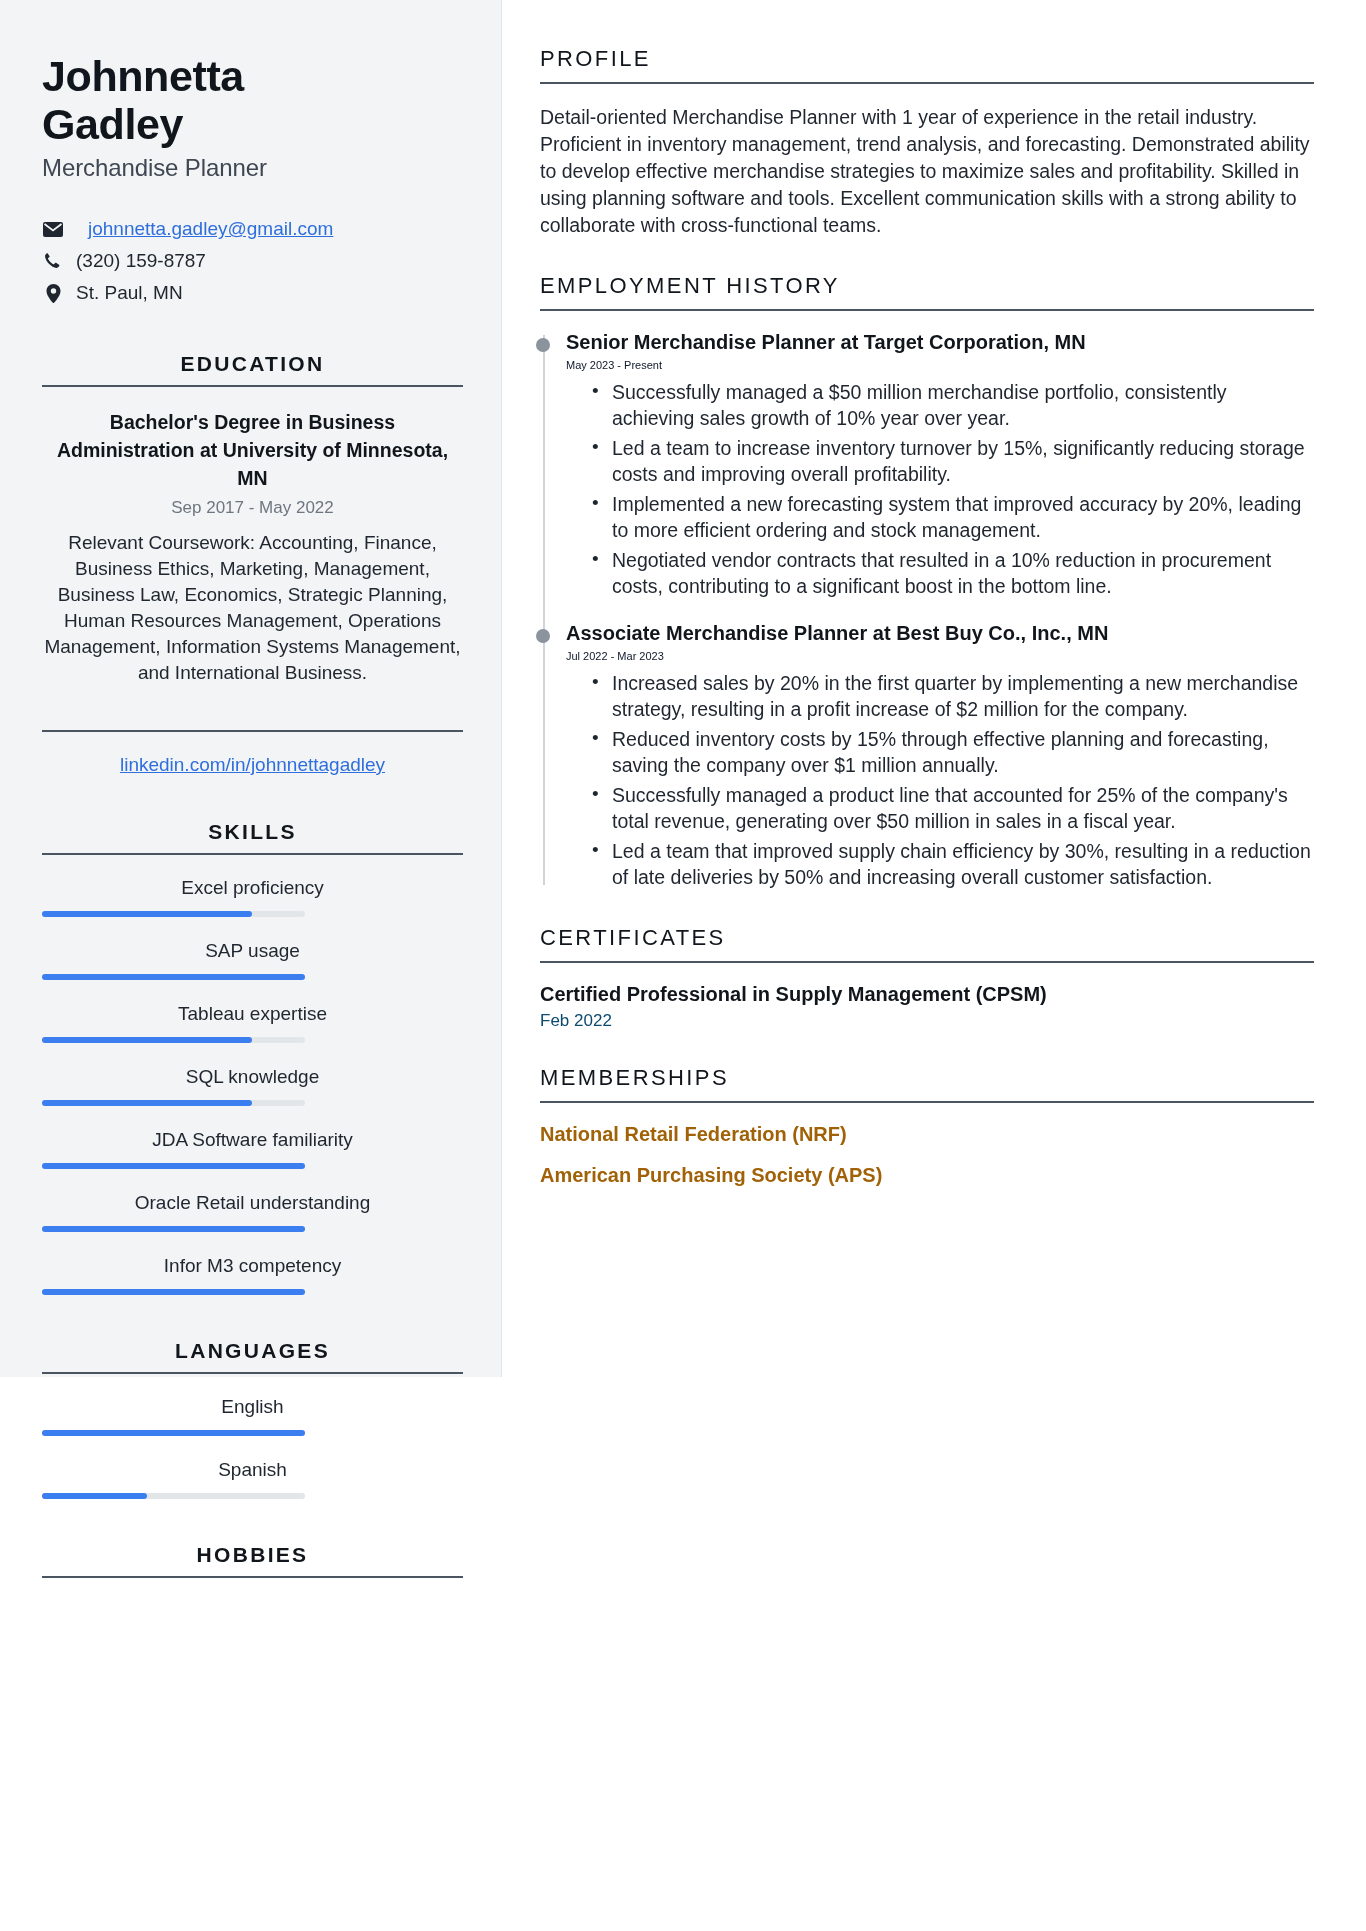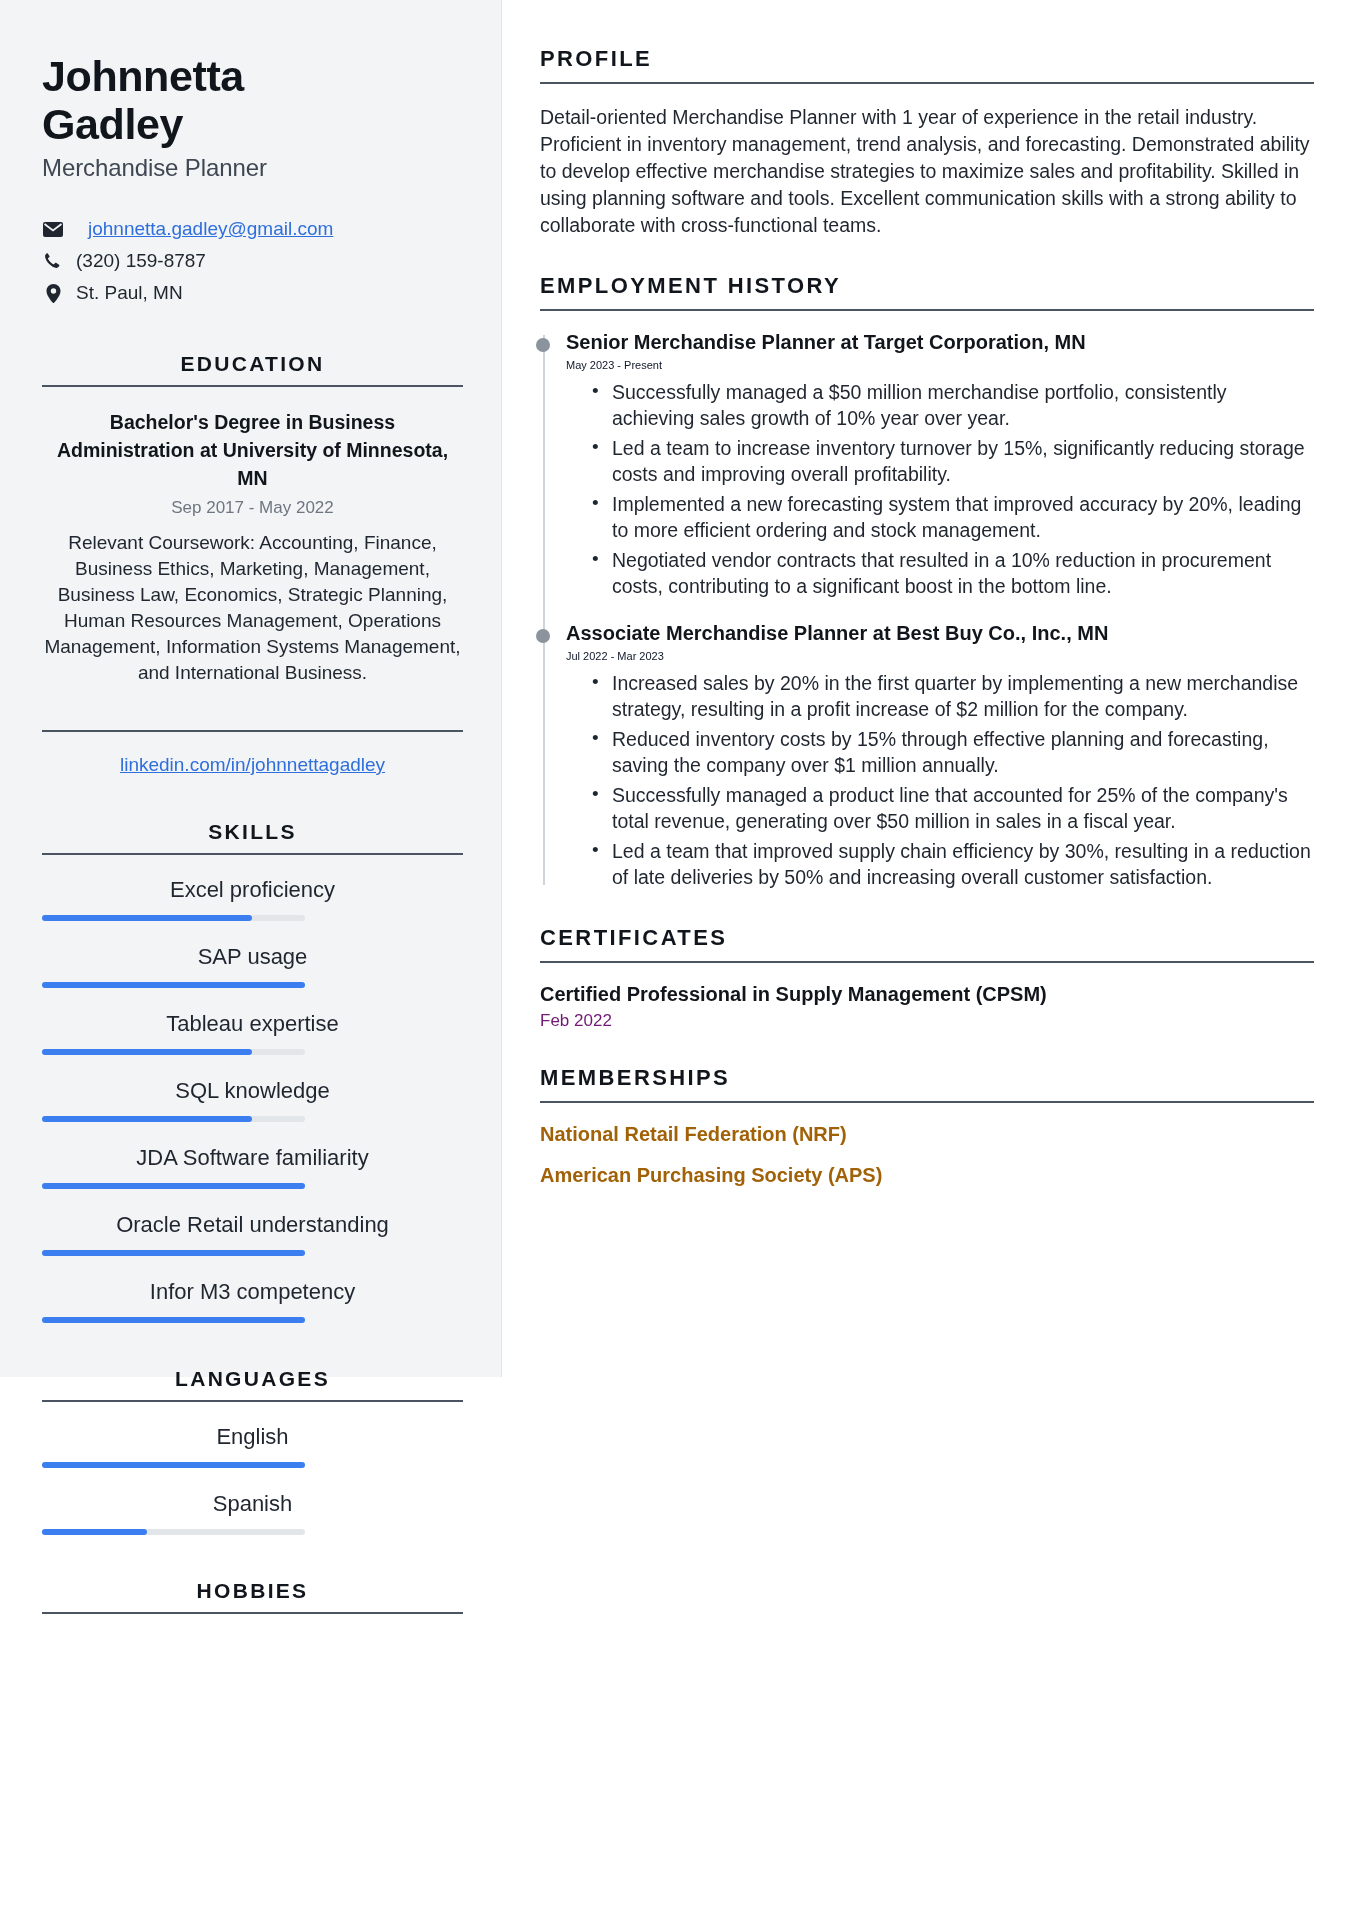--- a/index.html
+++ b/index.html
@@ -122,21 +122,21 @@
     color: #2f6fdd;
     text-decoration: underline;
     display: inline-block;
   }
 
   
   .bar-item { margin-bottom: 23px; }
   .bar-item:last-child { margin-bottom: 0; }
 
   .bar-label {
-    font-size: 22px;
+    font-size: 19px;
     color: #1f2630;
     margin-bottom: 12px;
   }
 
   .bar-track {
     position: relative;
     height: 6px;
     background: #e3e6e8;
     border-radius: 3px;
     width: 263px;
@@ -153,21 +153,21 @@
   
   .main {
     flex: 1;
     padding: 46px 52px 40px 38px;
   }
 
   .main-section { margin-bottom: 34px; }
 
   .main-heading {
     font-size: 22px;
-    font-weight: 700;
+    font-weight: 400;
     letter-spacing: 2.4px;
     color: #11161d;
     padding-bottom: 10px;
   }
 
   .main-rule {
     height: 2px;
     background: #4b5461;
     margin-bottom: 20px;
   }
@@ -245,21 +245,21 @@
   .cert-item { margin-bottom: 20px; }
   .cert-item:last-child { margin-bottom: 0; }
 
   .cert-name {
     font-size: 20px;
     font-weight: 700;
     color: #11161d;
   }
   .cert-date {
     font-size: 17px;
-    color: #701a75;
+    color: #0c4a6e;
     margin-top: 5px;
   }
 
   .member-item {
     font-size: 20px;
     font-weight: 700;
     color: #a16207;
     margin-bottom: 18px;
   }
   .member-item:last-child { margin-bottom: 0; }

